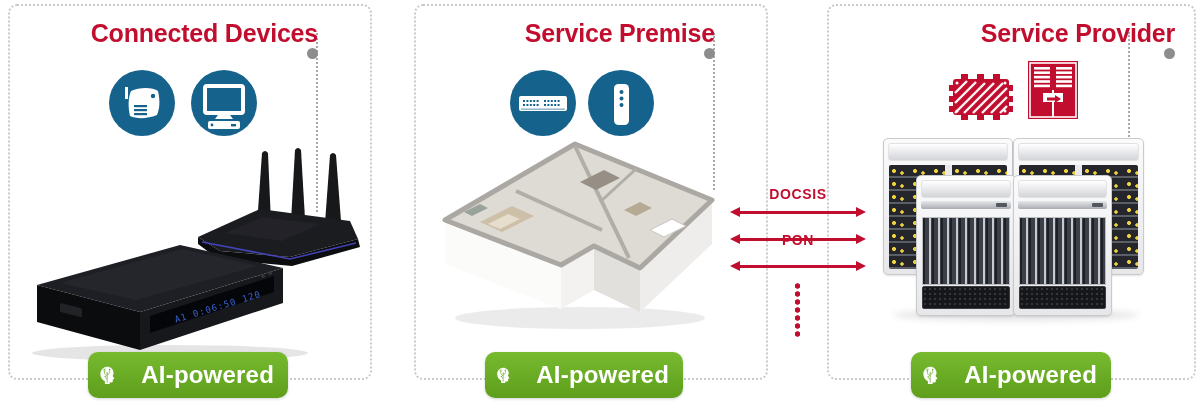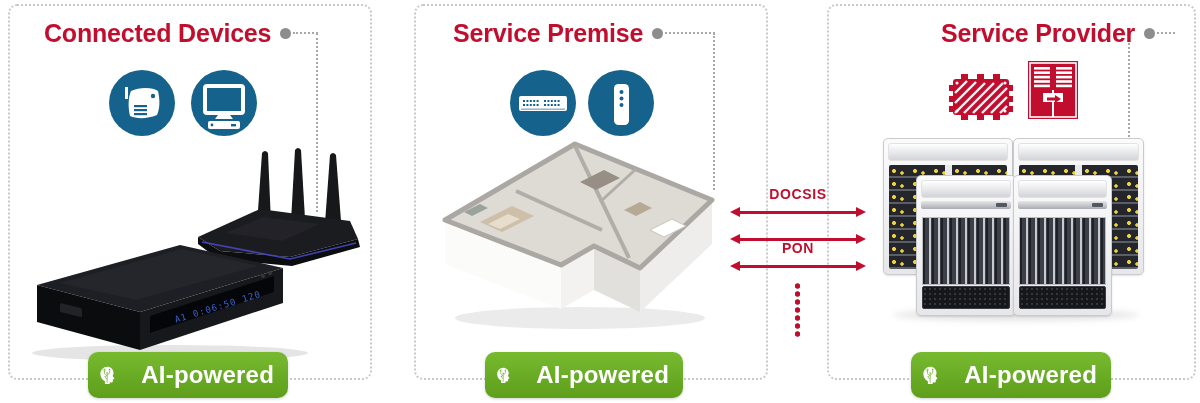--- a/index.html
+++ b/index.html
@@ -7,21 +7,21 @@
     position:relative;width:1200px;height:403px;overflow:hidden;
     font-family:"Liberation Sans",sans-serif;background:#ffffff;
   }
   
   .panel{position:absolute;border:2px dotted #c9c9c9;border-radius:9px;background:transparent;}
   #panel1{left:8px;top:4px;width:360px;height:372px;}
   #panel2{left:414px;top:4px;width:350px;height:372px;}
   #panel3{left:827px;top:4px;width:365px;height:372px;}
 
   
-  .title-row{position:absolute;top:19px;height:28px;display:flex;align-items:center;z-index:5;}
+  .title-row{position:absolute;top:19px;height:28px;display:flex;align-items:flex-end;z-index:5;flex-direction:column;}
   .panel-title{color:#c20e2e;font-weight:700;font-size:25px;letter-spacing:-0.2px;white-space:nowrap;}
   .conn-dot{width:11px;height:11px;border-radius:50%;background:#8d8d8d;margin-left:9px;flex:none;}
   .conn-hline{flex:1;height:0;border-top:2px dotted #a8a8a8;margin-left:2px;}
   .conn-vline{position:absolute;width:0;border-left:2px dotted #a8a8a8;z-index:1;}
 
   
   .bluecircle{position:absolute;width:66px;height:66px;border-radius:50%;background:#15628c;z-index:4;}
   .bluecircle svg{position:absolute;left:0;top:0;}
 
   
@@ -265,21 +265,21 @@
     <polygon points="60,86 80,76 92,81 72,91" fill="#e6ddcd"></polygon>
     <polygon points="152,44 176,32 192,40 168,52" fill="#978f85"></polygon>
     <polygon points="196,72 212,64 224,70 208,78" fill="#b7aa95"></polygon>
     <polygon points="222,92 244,81 258,88 236,99" fill="#ffffff" stroke="#c9c6c1" stroke-width="1"></polygon>
     <polygon points="36,74 52,66 60,70 44,78" fill="#9aa39b"></polygon>
   </svg>
 
   <div class="linklabel" style="top:186px;text-align:center;">DOCSIS</div>
   <div class="arrow" style="top:211px;"></div>
   <div class="arrow" style="top:238px;"></div>
-  <div class="linklabel" style="top:240px;">PON</div>
+  <div class="linklabel" style="top:232px;">PON</div>
   <div class="arrow" style="top:265px;"></div>
   <div class="red-dots"></div>
 
   <div class="rack-shadow"></div>
   <div class="rack rack-back-l">
     <div class="rack-cap"></div>
     <div class="rack-servers"></div>
     <div class="rack-divider"></div>
   </div>
   <div class="rack rack-back-r">

